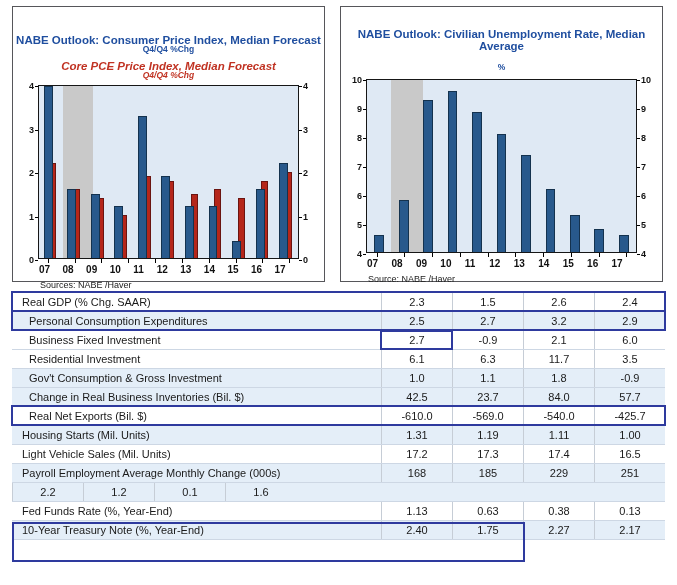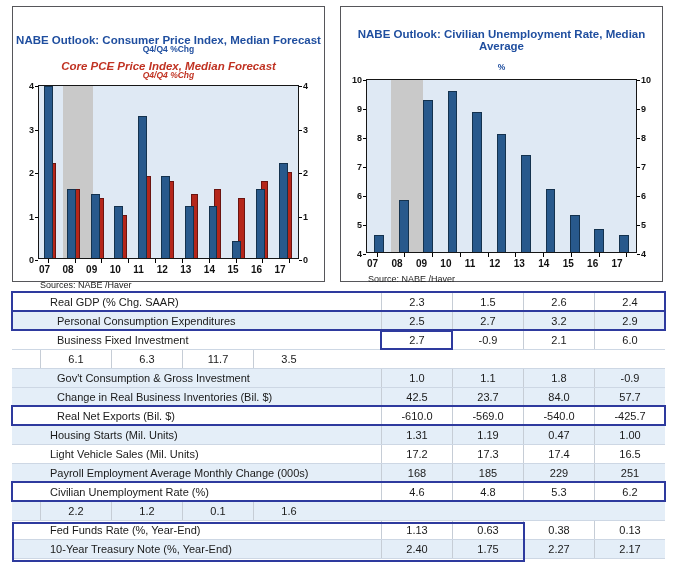--- a/index.html
+++ b/index.html
@@ -40,21 +40,21 @@
   .xaxis { display:flex; margin:0 8px; padding:0 18px; }
   .xaxis .xlab { flex:1; text-align:left; font-size:10px; font-weight:bold; color:#111; padding-top:1px; }
   .source { font-size:9px; color:#222; margin:5px 0 0 27px; }
 
   
   .table { position:absolute; left:12px; top:292px; width:653px; border-bottom:1px solid #cdd7e4; }
   .thead { display:flex; height:22px; background:#d2d2d2; align-items:center; }
   .thead .tlabel { flex:1; font-weight:bold; color:#1b5fae; font-size:11.5px; padding-left:10px; }
   .thead .tyear  { width:71px; text-align:center; font-weight:bold; font-size:11.5px; color:#333; }
 
-  .trow { display:flex; height:19px; align-items:stretch; position:relative; border-top:1px solid #cdd7e4; box-sizing:border-box; background:#fff;padding-left:28px; }
+  .trow { display:flex; height:19px; align-items:stretch; position:relative; border-top:1px solid #cdd7e4; box-sizing:border-box; background:#fff; }
   .trow.shaded { background:#e4eef8; }
   .tcell { display:flex; align-items:center; box-sizing:border-box; font-size:11px; color:#1a1a1a; }
   .tcell.label { flex:1; padding-left:10px; }
   .tcell.label.indent { padding-left:17px; }
   .tcell.num { width:71px; justify-content:center; border-left:1px solid #c6cdd6; }
 
   .trow.hl { outline:2.5px solid #2e3a9e; outline-offset:-1.5px; z-index:2; }
   .cell-hl { outline:2.5px solid #2e3a9e; outline-offset:-1.5px; z-index:2; }
   .group-box { position:absolute; border:2.5px solid #2e3a9e; box-sizing:border-box; pointer-events:none; z-index:3; }
 </style>
@@ -243,20 +243,21 @@
           <div class="tcell num">2.9</div>
         </div>
         <div class="trow">
           <div class="tcell label indent">Business Fixed Investment</div>
           <div class="tcell num cell-hl">2.7</div>
           <div class="tcell num">-0.9</div>
           <div class="tcell num">2.1</div>
           <div class="tcell num">6.0</div>
         </div>
         <div class="trow">
+          <div class="tcell label indent">Residential Investment</div>
           <div class="tcell num">6.1</div>
           <div class="tcell num">6.3</div>
           <div class="tcell num">11.7</div>
           <div class="tcell num">3.5</div>
         </div>
         <div class="trow shaded">
           <div class="tcell label indent">Gov't Consumption &amp; Gross Investment</div>
           <div class="tcell num">1.0</div>
           <div class="tcell num">1.1</div>
           <div class="tcell num">1.8</div>
@@ -273,44 +274,37 @@
           <div class="tcell label indent">Real Net Exports (Bil. $)</div>
           <div class="tcell num">-610.0</div>
           <div class="tcell num">-569.0</div>
           <div class="tcell num">-540.0</div>
           <div class="tcell num">-425.7</div>
         </div>
         <div class="trow shaded">
           <div class="tcell label">Housing Starts (Mil. Units)</div>
           <div class="tcell num">1.31</div>
           <div class="tcell num">1.19</div>
-          <div class="tcell num">0.47</div>
+          <div class="tcell num">1.11</div>
           <div class="tcell num">1.00</div>
         </div>
         <div class="trow">
           <div class="tcell label">Light Vehicle Sales (Mil. Units)</div>
           <div class="tcell num">17.2</div>
           <div class="tcell num">17.3</div>
           <div class="tcell num">17.4</div>
           <div class="tcell num">16.5</div>
         </div>
         <div class="trow shaded">
           <div class="tcell label">Payroll Employment Average Monthly Change (000s)</div>
           <div class="tcell num">168</div>
           <div class="tcell num">185</div>
           <div class="tcell num">229</div>
           <div class="tcell num">251</div>
         </div>
-        <div class="trow hl">
-          <div class="tcell label">Civilian Unemployment Rate (%)</div>
-          <div class="tcell num">4.6</div>
-          <div class="tcell num">4.8</div>
-          <div class="tcell num">5.3</div>
-          <div class="tcell num">6.2</div>
-        </div>
         <div class="trow shaded">
           <div class="tcell num">2.2</div>
           <div class="tcell num">1.2</div>
           <div class="tcell num">0.1</div>
           <div class="tcell num">1.6</div>
         </div>
         <div class="trow">
           <div class="tcell label">Fed Funds Rate (%, Year-End)</div>
           <div class="tcell num">1.13</div>
           <div class="tcell num">0.63</div>

